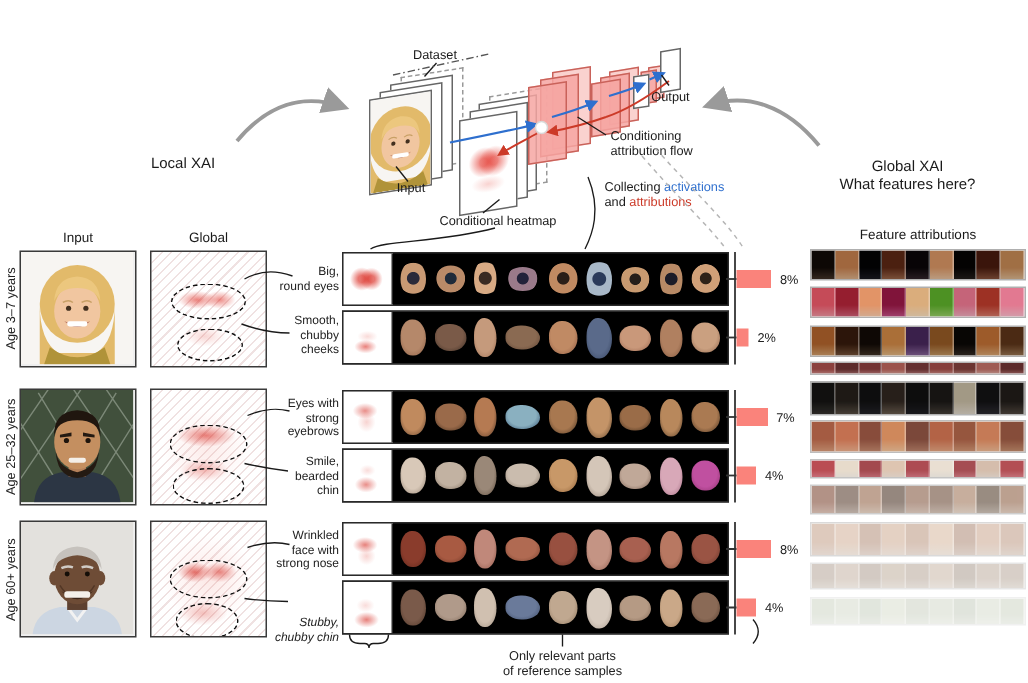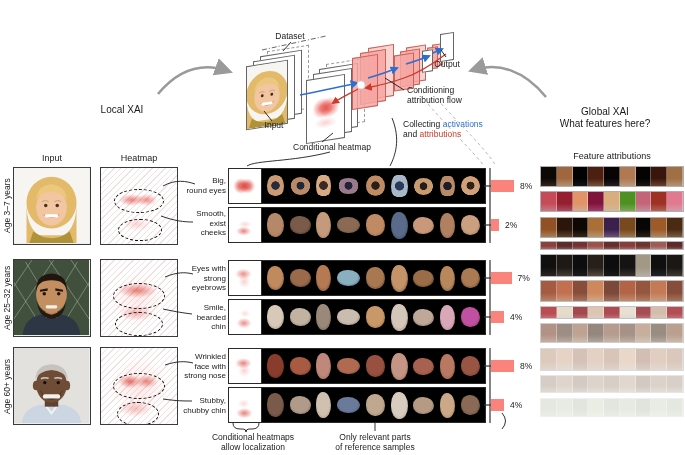--- a/index.html
+++ b/index.html
@@ -261,40 +261,40 @@
   <div class="abs t85" style="left:250px;top:120px;width:48px;text-align:center;">Input</div>
   <div class="abs t85 ctr" style="left:272px;top:142px;width:120px;">Conditional heatmap</div>
   <div class="abs t85 prelines" style="left:407px;top:85px;width:70px;">Conditioning
 attribution flow</div>
   <div class="abs t85" style="left:403px;top:119px;width:100px;">
     <span>Collecting </span><span style="color:#2e6fce;">activations</span><br>
     <span>and </span><span style="color:#cc3a28;">attributions</span>
   </div>
 
   <div class="abs ctr colhead" style="left:13px;top:153px;width:78px;">Input</div>
-  <div class="abs ctr colhead" style="left:100px;top:153px;width:78px;">Heatmap</div>
+  <div class="abs ctr colhead" style="left:100px;top:153px;width:78px;">Global</div>
   <div class="abs ctr colhead" style="left:540px;top:151px;width:144px;">Feature attributions</div>
 
   <div class="agewrap" style="top:167px;">
       <span>Age 3–7 years</span>
     </div>
   <div class="photo" style="top:167px;">
     <svg width="75" height="75" viewBox="0 0 78 78">
         <use href="#face-girl"></use>
       </svg>
   </div>
   <div class="heatmap hm1" style="top:167px;">
     <div class="blobs"></div>
     <div class="dellipse" style="left:13px;top:21px;width:50px;height:24px;"></div>
     <div class="dellipse" style="left:17px;top:51px;width:44px;height:22px;"></div>
   </div>
   <div class="flabel t8 prelines" style="top:176px;">Big,
 round eyes</div>
   <div class="flabel t8 prelines" style="top:209px;">Smooth,
-exist
+chubby
 cheeks</div>
   <div class="strip" style="top:168px;">
     <div class="thumb t-r1a"></div>
     <div class="tiles">
         <span class="tile" style="width: 17px; height: 24px; border-radius: 50%; background: radial-gradient(circle at 50% 48%, rgb(42, 42, 58) 0px, rgb(42, 42, 58) 26%, rgb(201, 154, 116) 30%, rgb(201, 154, 116) 66%, transparent 70%);"></span>
         <span class="tile" style="width: 21px; height: 18px; border-radius: 50%; background: radial-gradient(circle at 50% 48%, rgb(30, 42, 58) 0px, rgb(30, 42, 58) 26%, rgb(185, 138, 104) 30%, rgb(185, 138, 104) 66%, transparent 70%);"></span>
         <span class="tile" style="width: 15px; height: 26px; border-radius: 50%; background: radial-gradient(circle at 50% 48%, rgb(58, 42, 34) 0px, rgb(58, 42, 34) 26%, rgb(216, 170, 132) 30%, rgb(216, 170, 132) 66%, transparent 70%);"></span>
         <span class="tile" style="width: 23px; height: 16px; border-radius: 50%; background: radial-gradient(circle at 50% 48%, rgb(34, 34, 58) 0px, rgb(34, 34, 58) 26%, rgb(154, 122, 138) 30%, rgb(154, 122, 138) 66%, transparent 70%);"></span>
         <span class="tile" style="width: 19px; height: 22px; border-radius: 50%; background: radial-gradient(circle at 50% 48%, rgb(42, 30, 24) 0px, rgb(42, 30, 24) 26%, rgb(192, 138, 98) 30%, rgb(192, 138, 98) 66%, transparent 70%);"></span>
         <span class="tile" style="width: 17px; height: 27px; border-radius: 50%; background: radial-gradient(circle at 50% 48%, rgb(42, 58, 90) 0px, rgb(42, 58, 90) 26%, rgb(168, 184, 200) 30%, rgb(168, 184, 200) 66%, transparent 70%);"></span>
@@ -375,21 +375,21 @@
       </svg>
   </div>
   <div class="heatmap hm3" style="top:347px;">
     <div class="blobs"></div>
     <div class="dellipse" style="left:12px;top:25px;width:52px;height:26px;"></div>
     <div class="dellipse" style="left:16px;top:54px;width:42px;height:24px;"></div>
   </div>
   <div class="flabel t8 prelines" style="top:352px;">Wrinkled
 face with
 strong nose</div>
-  <div class="flabel t8 prelines" style="top:396px;">Stubby,
+  <div class="flabel t8 prelines" style="top:410px;font-style:italic;">Stubby,
 chubby chin</div>
   <div class="strip" style="top:348px;">
     <div class="thumb t-r3a"></div>
     <div class="tiles">
         <span class="tile" style="width: 17px; height: 24px; border-radius: 46% 54% 50% 48%; background: radial-gradient(at 48% 42%, rgb(138, 60, 44) 0px, rgb(138, 60, 44) 55%, rgb(90, 36, 24) 100%);"></span>
         <span class="tile" style="width: 21px; height: 18px; border-radius: 46% 54% 50% 48%; background: radial-gradient(at 48% 42%, rgb(168, 90, 66) 0px, rgb(168, 90, 66) 55%, rgb(108, 52, 36) 100%);"></span>
         <span class="tile" style="width: 15px; height: 26px; border-radius: 46% 54% 50% 48%; background: radial-gradient(at 48% 42%, rgb(192, 136, 122) 0px, rgb(192, 136, 122) 55%, rgb(138, 82, 68) 100%);"></span>
         <span class="tile" style="width: 23px; height: 16px; border-radius: 46% 54% 50% 48%; background: radial-gradient(at 48% 42%, rgb(176, 106, 82) 0px, rgb(176, 106, 82) 55%, rgb(116, 62, 44) 100%);"></span>
         <span class="tile" style="width: 19px; height: 22px; border-radius: 46% 54% 50% 48%; background: radial-gradient(at 48% 42%, rgb(152, 80, 64) 0px, rgb(152, 80, 64) 55%, rgb(94, 46, 32) 100%);"></span>
         <span class="tile" style="width: 17px; height: 27px; border-radius: 46% 54% 50% 48%; background: radial-gradient(at 48% 42%, rgb(196, 148, 132) 0px, rgb(196, 148, 132) 55%, rgb(138, 88, 74) 100%);"></span>
@@ -543,18 +543,16 @@
         <div class="vtile" style="background: linear-gradient(rgb(156, 174, 136) 0px, rgb(156, 174, 136) 60%, rgba(0, 0, 0, 0.12)), rgb(156, 174, 136); background-blend-mode: multiply; border-right: 1px solid rgba(255, 255, 255, 0.35);"></div>
         <div class="vtile" style="background: linear-gradient(rgb(192, 202, 168) 0px, rgb(192, 202, 168) 60%, rgba(0, 0, 0, 0.12)), rgb(192, 202, 168); background-blend-mode: multiply; border-right: 1px solid rgba(255, 255, 255, 0.35);"></div>
         <div class="vtile" style="background: linear-gradient(rgb(162, 178, 142) 0px, rgb(162, 178, 142) 60%, rgba(0, 0, 0, 0.12)), rgb(162, 178, 142); background-blend-mode: multiply; border-right: 1px solid rgba(255, 255, 255, 0.35);"></div>
         <div class="vtile" style="background: linear-gradient(rgb(180, 192, 158) 0px, rgb(180, 192, 158) 60%, rgba(0, 0, 0, 0.12)), rgb(180, 192, 158); background-blend-mode: multiply; border-right: 1px solid rgba(255, 255, 255, 0.35);"></div>
         <div class="vtile" style="background: linear-gradient(rgb(152, 168, 132) 0px, rgb(152, 168, 132) 60%, rgba(0, 0, 0, 0.12)), rgb(152, 168, 132); background-blend-mode: multiply; border-right: 1px solid rgba(255, 255, 255, 0.35);"></div>
         <div class="vtile" style="background: linear-gradient(rgb(186, 198, 166) 0px, rgb(186, 198, 166) 60%, rgba(0, 0, 0, 0.12)), rgb(186, 198, 166); background-blend-mode: multiply; border-right: 1px solid rgba(255, 255, 255, 0.35);"></div>
         <div class="vtile" style="background: linear-gradient(rgb(166, 182, 146) 0px, rgb(166, 182, 146) 60%, rgba(0, 0, 0, 0.12)), rgb(166, 182, 146); background-blend-mode: multiply; border-right: 1px solid rgba(255, 255, 255, 0.35);"></div>
       </div>
     </div>
 
-  <div class="abs ctr t85 prelines caption" style="left:200px;top:432px;width:106px;">Conditional heatmaps
-allow localization</div>
   <div class="abs ctr t85 prelines caption" style="left:322px;top:432px;width:106px;">Only relevant parts
 of reference samples</div>
 
 </div>
 
 </body></html>

